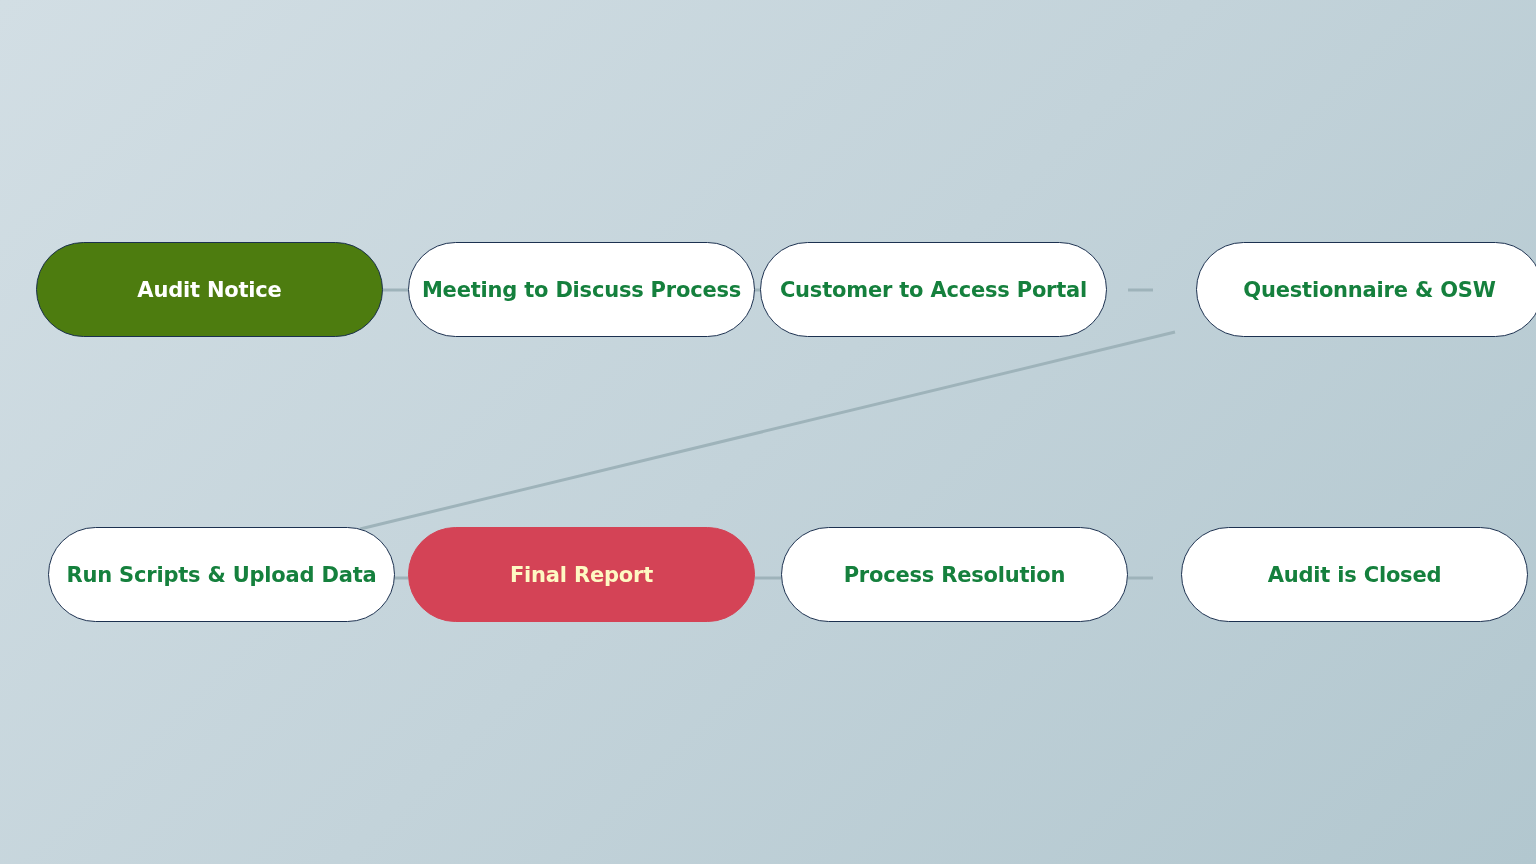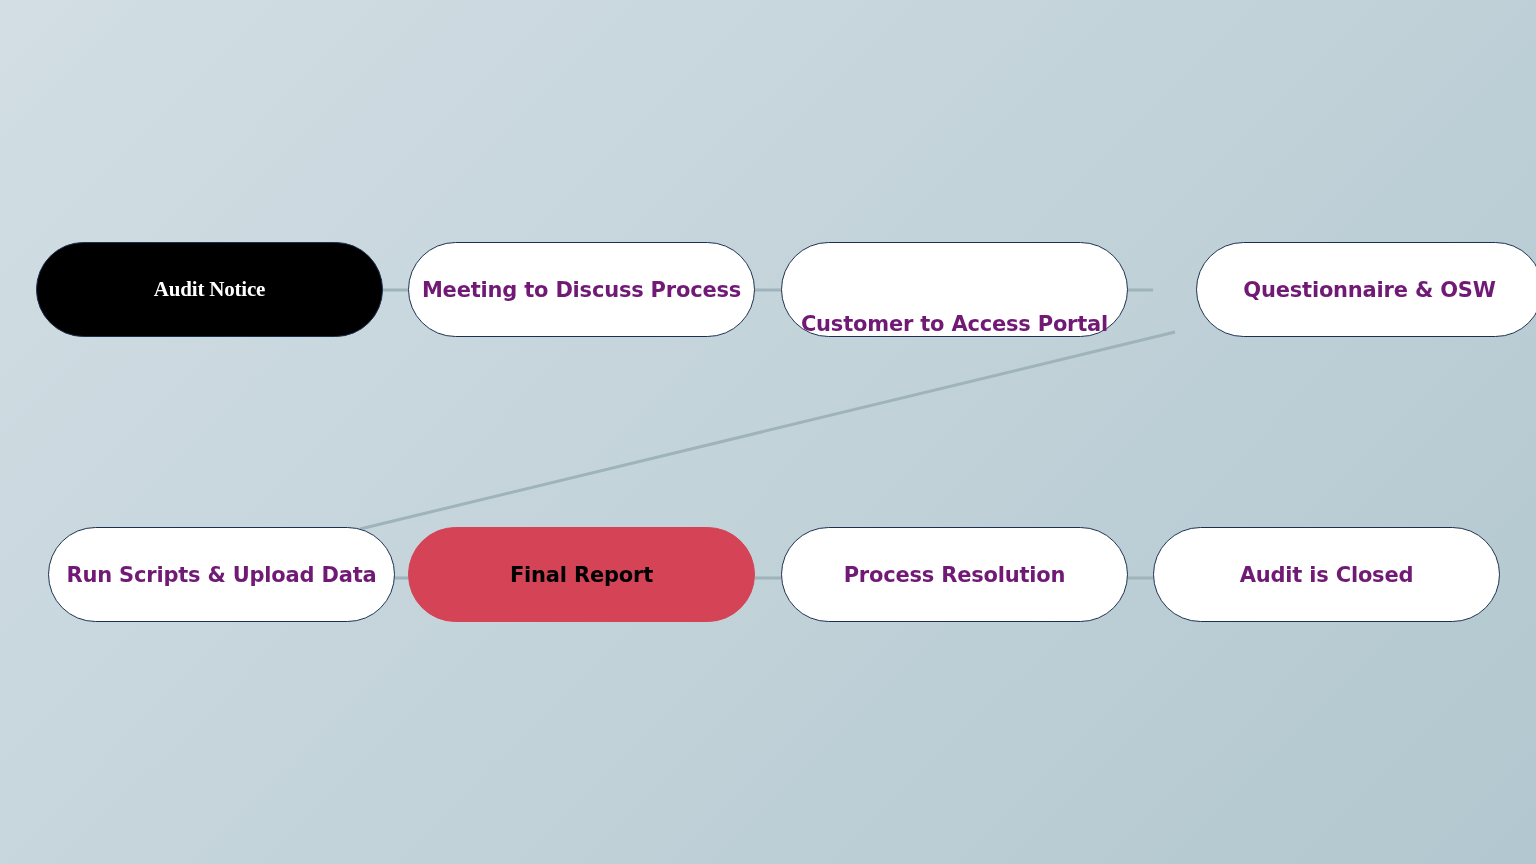--- a/index.html
+++ b/index.html
@@ -7,26 +7,26 @@
     width: 1536px; height: 864px; overflow: hidden; position: relative;
     background: linear-gradient(135deg, #d2dee4 0%, #c3d3da 50%, #b2c7cf 100%);
     font-family: "DejaVu Sans", "Liberation Sans", sans-serif;
   }
   #connectors { position: absolute; left: 0; top: 0; width: 1536px; height: 864px; }
   .node {
     position: absolute; box-sizing: border-box;
     width: 347px; height: 95px; border-radius: 48px;
     display: flex; align-items: center; justify-content: center;
     font-weight: bold; font-size: 21px; letter-spacing: -0.2px;
-    background: #ffffff; color: #701a75;
+    background: #ffffff; color: #15803d;
     border: 1.5px solid #1c3150;
     white-space: nowrap;
   }
-  .node.dark { background: #000000; color: #ffffff; border-color: #1b304e; font-family: Liberation Serif, serif; }
-  .node.red { background: #d44356; color: #000000; border-color: #d44356; }
+  .node.dark { background: #4d7c0f; color: #ffffff; border-color: #1b304e; }
+  .node.red { background: #d44356; color: #fef9c3; border-color: #d44356; }
 </style>
 </head>
 <body>
 
 <svg id="connectors" viewBox="0 0 1536 864">
   <g stroke="#9eb3ba" stroke-width="3" fill="none">
     <line x1="383" y1="290" x2="408" y2="290"></line>
     <line x1="755" y1="290" x2="781" y2="290"></line>
     <line x1="1128" y1="290" x2="1153" y2="290"></line>
     <line x1="1175" y1="332" x2="360" y2="529"></line>
@@ -36,32 +36,32 @@
   </g>
 </svg>
 
 <div>
   <div class="node dark" style="left:36px; top:242px;">
     <span>Audit Notice</span>
   </div>
   <div class="node" style="left:408px; top:242px;">
     <span>Meeting to Discuss Process</span>
   </div>
-  <div class="node" style="left:781px; top:242px;align-items:flex-end;">
+  <div class="node" style="left:760px; top:242px;">
     <span>Customer to Access Portal</span>
   </div>
   <div class="node" style="left:1196px; top:242px;">
     <span>Questionnaire &amp; OSW</span>
   </div>
 
   <div class="node" style="left:48px; top:527px;">
     <span>Run Scripts &amp; Upload Data</span>
   </div>
   <div class="node red" style="left:408px; top:527px;">
     <span>Final Report</span>
   </div>
   <div class="node" style="left:781px; top:527px;">
     <span>Process Resolution</span>
   </div>
-  <div class="node" style="left:1153px; top:527px;">
+  <div class="node" style="left:1181px; top:527px;">
     <span>Audit is Closed</span>
   </div>
 </div>
 
 </body></html>

